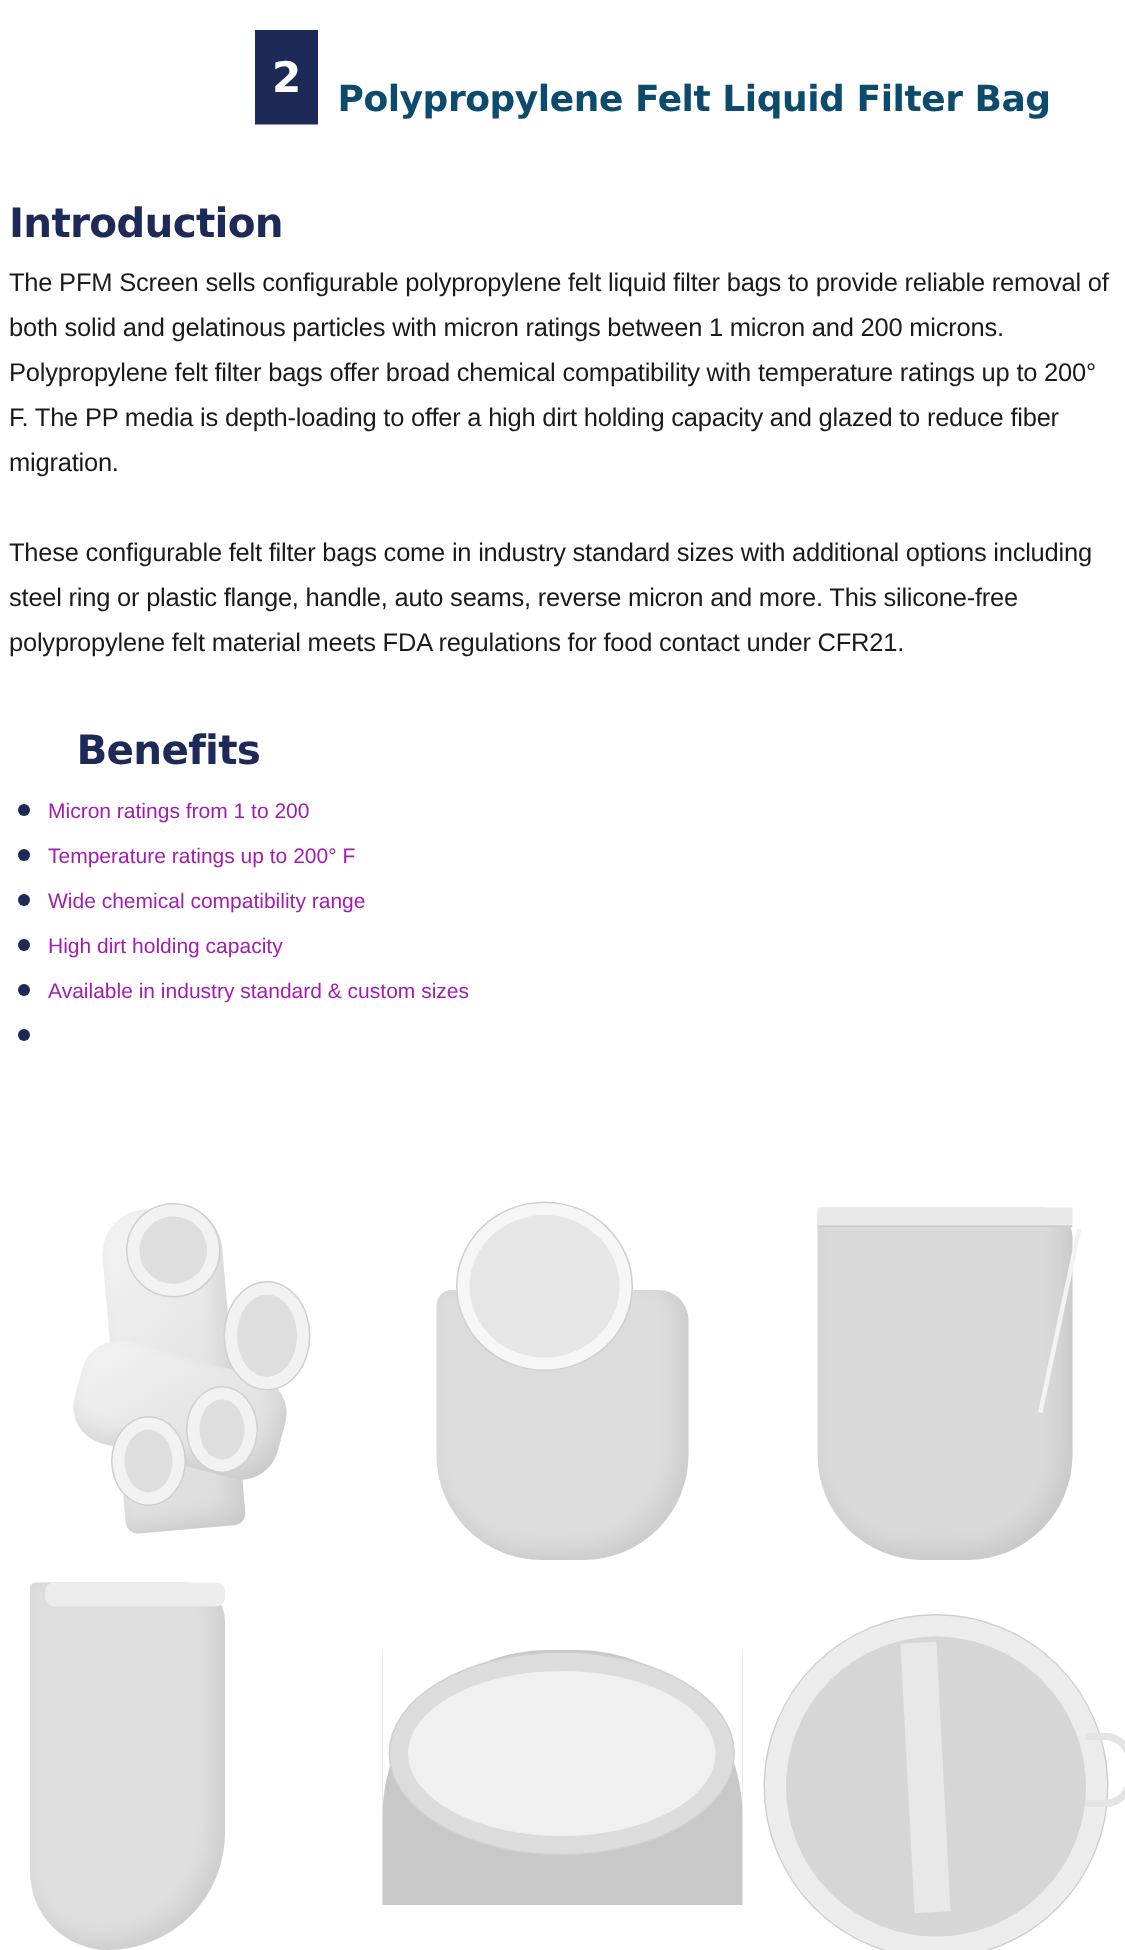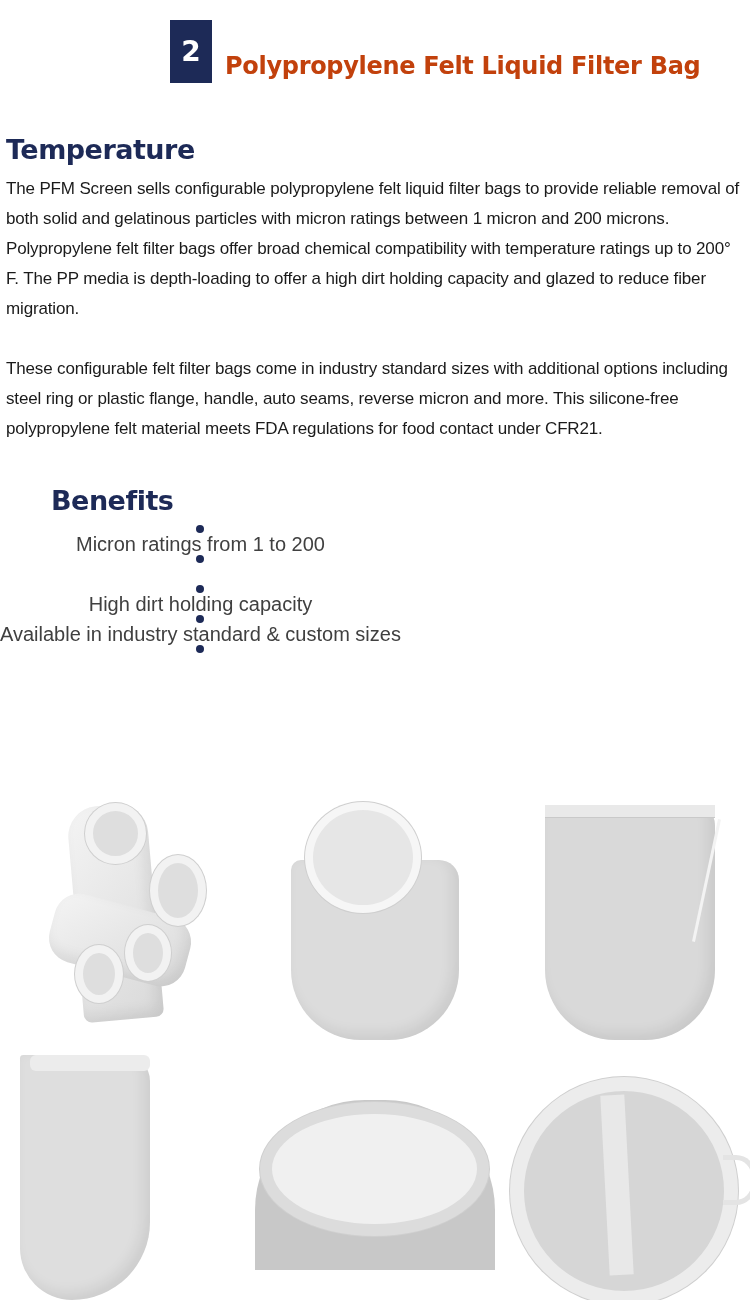--- a/index.html
+++ b/index.html
@@ -1,45 +1,50 @@
 <!DOCTYPE html>
 <html><head>
 <meta charset="utf-8">
 <style>
   html, body { margin:0; padding:0; background:#ffffff; }
   body { width:750px; height:1300px; position:relative; overflow:hidden; font-family:"Liberation Sans", sans-serif; color:#1a1a1a; }
   .num-box { position:absolute; left:170px; top:20px; width:42px; height:63px; background:#1d2a57; color:#fff; font-weight:bold; font-size:28px; display:flex; align-items:center; justify-content:center; font-family:"DejaVu Sans", sans-serif; }
-  .title { position:absolute; left:225px; top:52px; font-size:24px; font-weight:bold; color:#c2410c; font-family:"DejaVu Sans", sans-serif; letter-spacing:-0.3px; white-space:nowrap; }
+  .title { position:absolute; left:225px; top:52px; font-size:24px; font-weight:bold; color:#0c4a6e; font-family:"DejaVu Sans", sans-serif; letter-spacing:-0.3px; white-space:nowrap; }
   h2 { margin:0; position:absolute; left:6px; font-size:27px; font-weight:bold; color:#1d2a57; font-family:"DejaVu Sans", sans-serif; letter-spacing:-0.5px; }
   .para { position:absolute; left:6px; width:742px; font-size:17px; line-height:30px; color:#1a1a1a; letter-spacing:-0.15px; }
   ul.benefits { position:absolute; left:0; top:525px; margin:0; padding:0; list-style:none; }
-  ul.benefits li { display:flex; align-items:center; height:30px; font-size:20px; color:#404040;flex-direction:column; }
+  ul.benefits li { display:flex; align-items:center; height:30px; font-size:14px; color:#a21caf; }
   .dot { width:8px; height:8px; border-radius:50%; background:#1d2a57; margin-left:12px; margin-right:12px; flex:none; }
   .photo { position:absolute; }
   .bag { position:absolute; background:linear-gradient(135deg,#f4f4f4,#d9d9d9); box-shadow: inset -6px -6px 14px rgba(0,0,0,0.08); }
   .ring { position:absolute; border:8px solid #f2f2f2; border-radius:50%; background:#dedede; box-shadow:0 0 0 1px #cfcfcf; }
 </style>
 </head>
 <body>
 
 <div class="num-box">2</div>
 <div class="title">Polypropylene Felt Liquid Filter Bag</div>
 
-<h2 style="top:134px;">Temperature</h2>
+<h2 style="top:134px;">Introduction</h2>
 <p class="para" style="top:174px; margin:0;">The PFM Screen sells configurable polypropylene felt liquid filter bags to provide reliable removal of both solid and gelatinous particles with micron ratings between 1 micron and 200 microns. Polypropylene felt filter bags offer broad chemical compatibility with temperature ratings up to 200° F. The PP media is depth-loading to offer a high dirt holding capacity and glazed to reduce fiber migration.</p>
 <p class="para" style="top:354px; margin:0;">These configurable felt filter bags come in industry standard sizes with additional options including steel ring or plastic flange, handle, auto seams, reverse micron and more. This silicone-free polypropylene felt material meets FDA regulations for food contact under CFR21.</p>
 
 <h2 style="top:485px;margin-left:45px;">Benefits</h2>
 <ul class="benefits">
   <li>
       <span class="dot"></span>
       <span>Micron ratings from 1 to 200</span>
     </li>
   <li>
       <span class="dot"></span>
+      <span>Temperature ratings up to 200° F</span>
+    </li>
+  <li>
+      <span class="dot"></span>
+      <span>Wide chemical compatibility range</span>
     </li>
   <li>
       <span class="dot"></span>
       <span>High dirt holding capacity</span>
     </li>
   <li>
       <span class="dot"></span>
       <span>Available in industry standard &amp; custom sizes</span>
     </li>
   <li>

